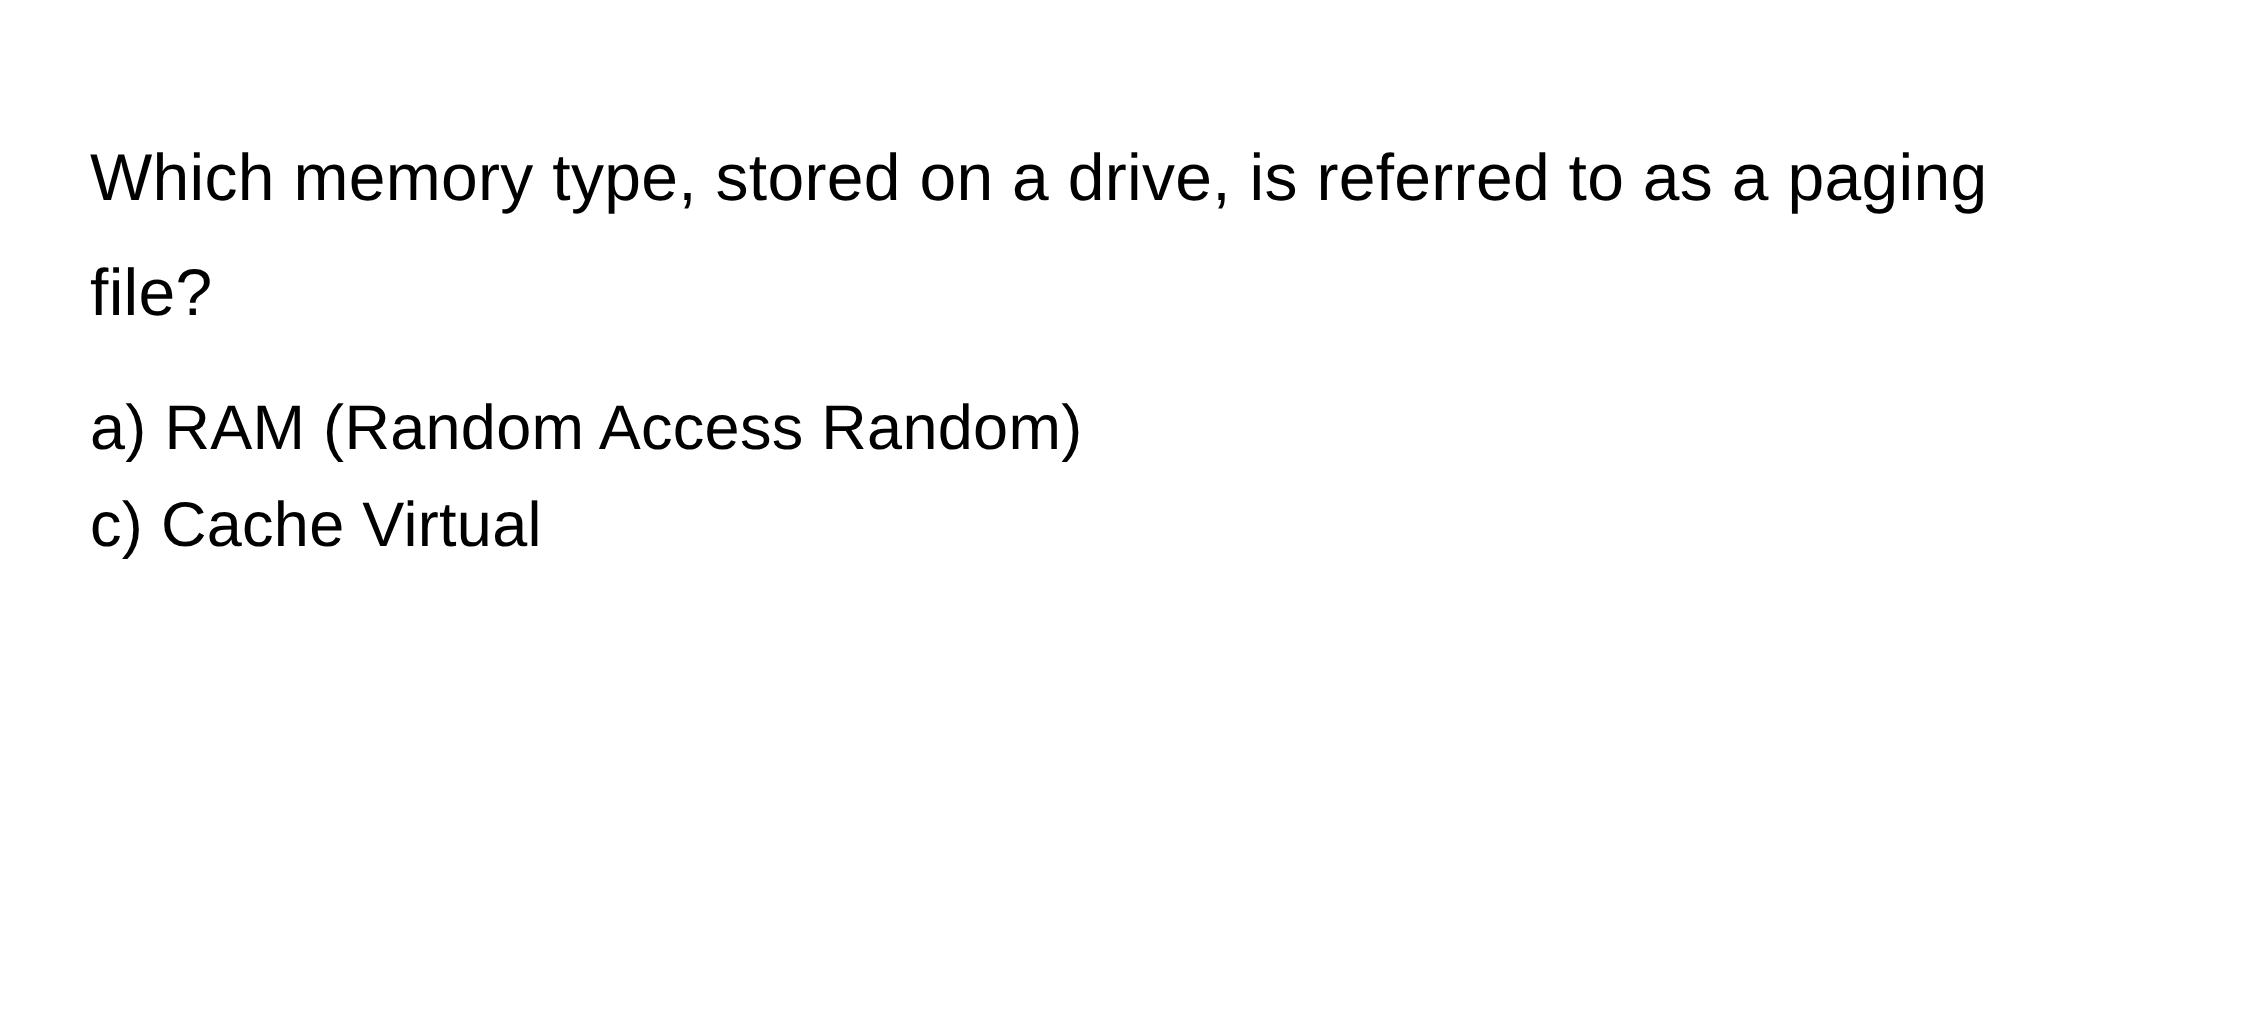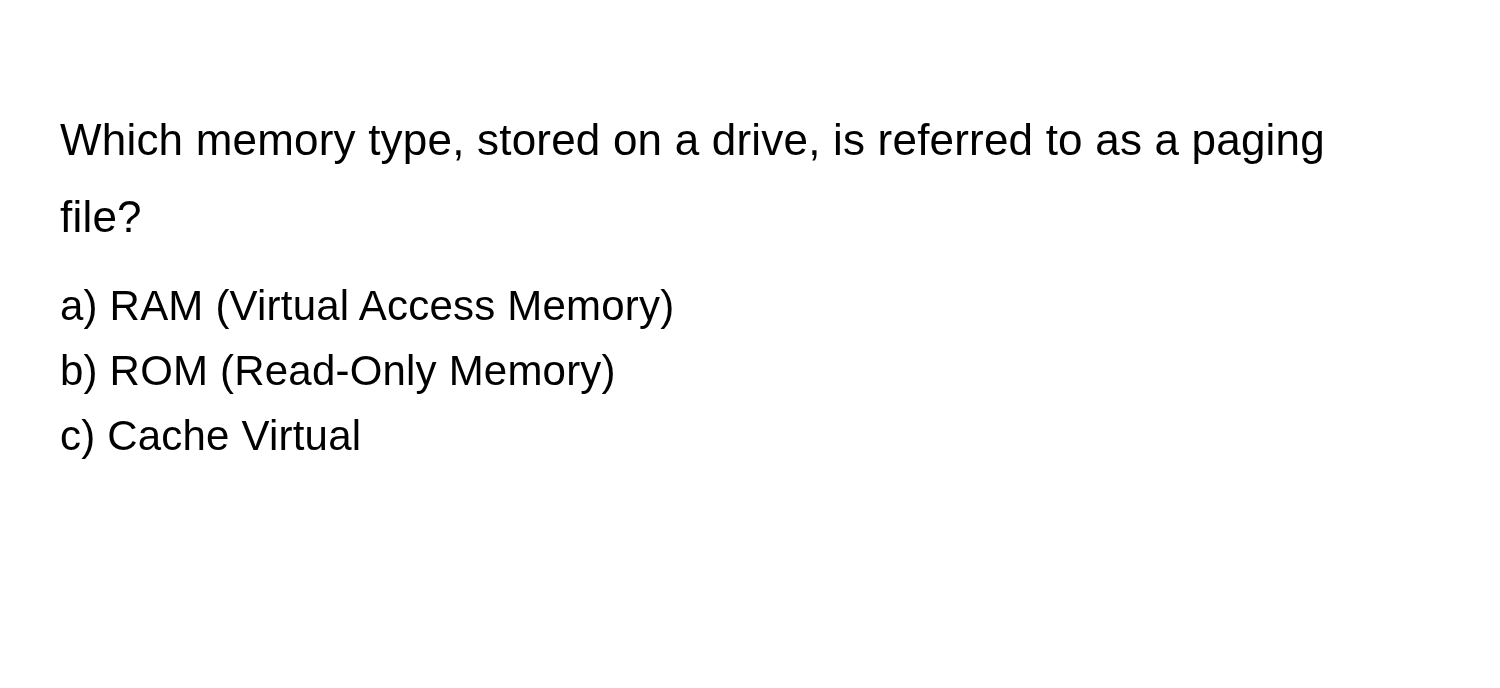--- a/index.html
+++ b/index.html
@@ -9,21 +9,20 @@
     height: 688px;
     background: #ffffff;
     font-family: -apple-system, BlinkMacSystemFont, "Segoe UI", Helvetica, Arial, sans-serif;
     color: #000000;
     overflow: hidden;
   }
   .container {
     padding: 80px 64px 0 60px;
     box-sizing: border-box;
     width: 100%;
-    margin-top: 21px;
   }
   .question {
     font-size: 44px;
     line-height: 1.75;
     letter-spacing: 0.2px;
     margin-bottom: 18px;
     max-width: 1280px;
   }
   .options {
     display: flex;
@@ -34,17 +33,16 @@
     line-height: 1.55;
     letter-spacing: 0.2px;
   }
 </style>
 </head>
 <body>
 
 <div class="container">
   <div class="question">Which memory type, stored on a drive, is referred to as a paging file?</div>
   <div class="options">
-    <div class="option">a) RAM (Virtual Access Memory)</div>
-    <div class="option">b) ROM (Read-Only Memory)</div>
+    <div class="option">a) RAM (Random Access Random)</div>
     <div class="option">c) Cache Virtual</div>
   </div>
 </div>
 
 </body></html>

